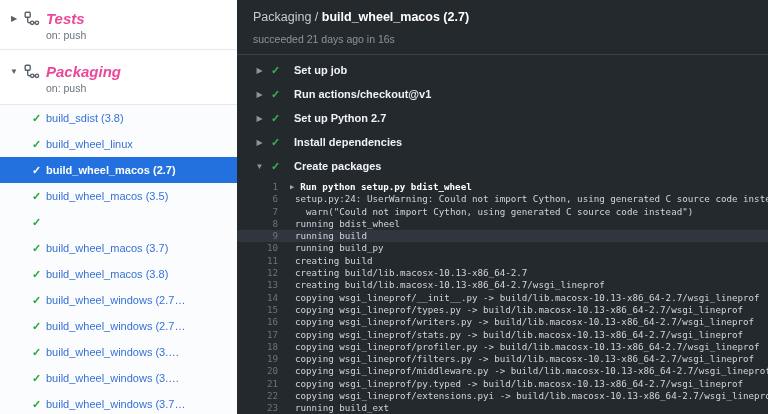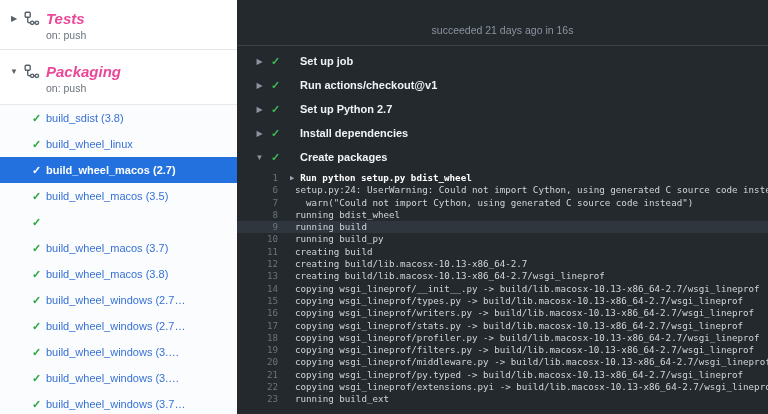--- a/index.html
+++ b/index.html
@@ -23,26 +23,26 @@
   .job .jlabel{font-size:11px;color:#3671d6;white-space:nowrap;}
   .job.selected{background:#2271df;}
   .job.selected .check{color:#ffffff;}
   .job.selected .jlabel{color:#ffffff;font-weight:bold;}
   
   .panel{flex:1;background:#24292e;color:#d1d5da;display:flex;flex-direction:column;min-width:0;}
   .run-header{padding:10px 16px 9px 16px;border-bottom:1px solid #3a4149;}
   .run-title{font-size:12.5px;line-height:15px;color:#c6cbd1;white-space:nowrap;}
   .run-title .crumb{color:#c6cbd1;font-weight:normal;}
   .run-title .job-name{color:#ffffff;font-weight:bold;}
-  .run-status{font-size:10.5px;color:#8b949e;margin-top:14px;text-align:center;}
+  .run-status{font-size:10.5px;color:#8b949e;margin-top:8px;}
   .steps{padding-top:3px;}
   .step{height:24px;display:flex;align-items:center;padding-left:16px;cursor:pointer;}
   .step .tri{color:#8b949e;width:13px;}
   .step .check{font-size:11px;font-weight:bold;color:#3cb54e;width:14px;margin-left:5px;flex:none;}
-  .step .slabel{font-size:11px;font-weight:bold;color:#eff3f6;margin-left:15px;white-space:nowrap;}
+  .step .slabel{font-size:11px;font-weight:bold;color:#eff3f6;margin-left:9px;white-space:nowrap;}
   .loglines{font-family:"DejaVu Sans Mono",monospace;font-size:9.2px;margin-top:3px;}
   .logline{display:flex;align-items:center;height:12.3px;line-height:12.3px;white-space:pre;}
   .logline .lnum{width:41px;text-align:right;color:#6a737d;flex:none;cursor:pointer;}
   .logline .ltext{margin-left:17px;color:#d1d5da;}
   .logline.hl{background:#2f363d;}
   .logline .caret{color:#9ea7b0;font-size:7px;margin:0 6px 0 12px;}
   .logline.cmd .ltext{margin-left:0;color:#ffffff;font-weight:bold;}
 </style>
 </head>
 <body>
@@ -132,20 +132,23 @@
       <div class="job">
         <span class="check">✓</span>
         <span class="jlabel">build_wheel_windows (3.7…</span>
       </div>
     </div>
   </div>
 
   <div class="panel">
 
     <div class="run-header">
+      <div class="run-title">
+        <span class="crumb">Packaging</span><span class="crumb"> / </span><span class="job-name">build_wheel_macos (2.7)</span>
+      </div>
       <div class="run-status">succeeded 21 days ago in 16s</div>
     </div>
 
     <div class="steps">
       <div class="step">
         <span class="tri">▶</span>
         <span class="check">✓</span>
         <span class="slabel">Set up job</span>
       </div>
       <div class="step">

